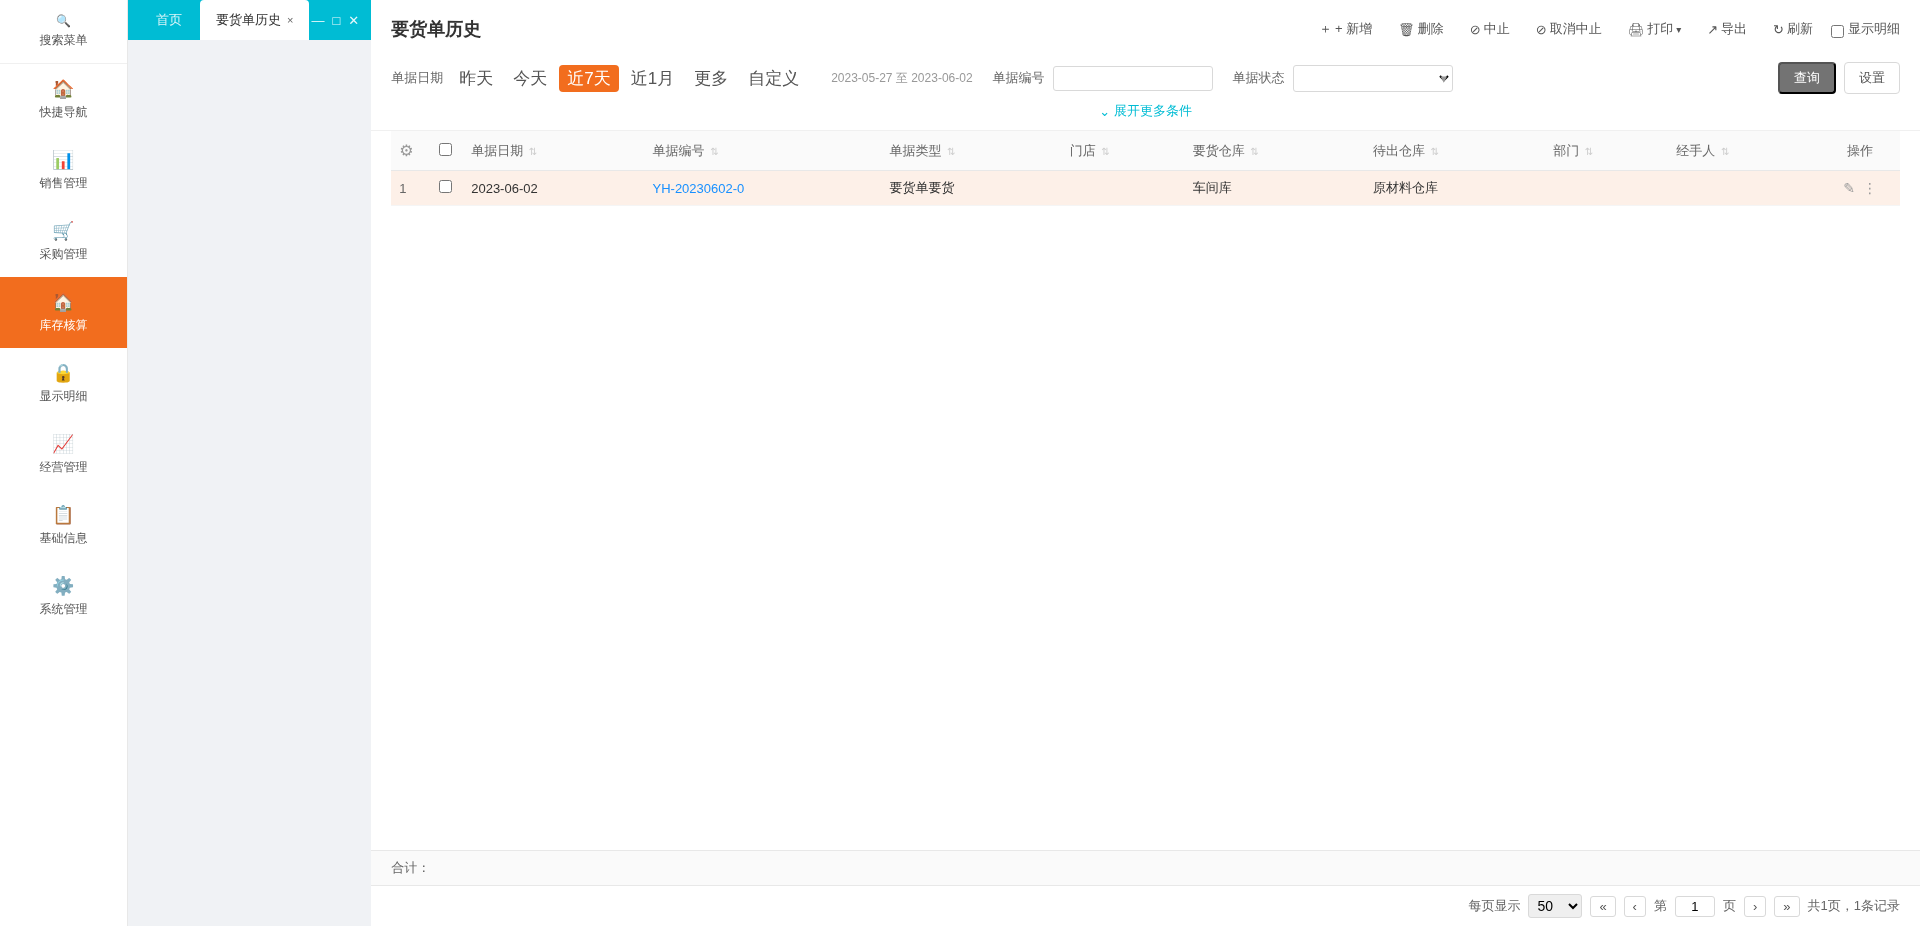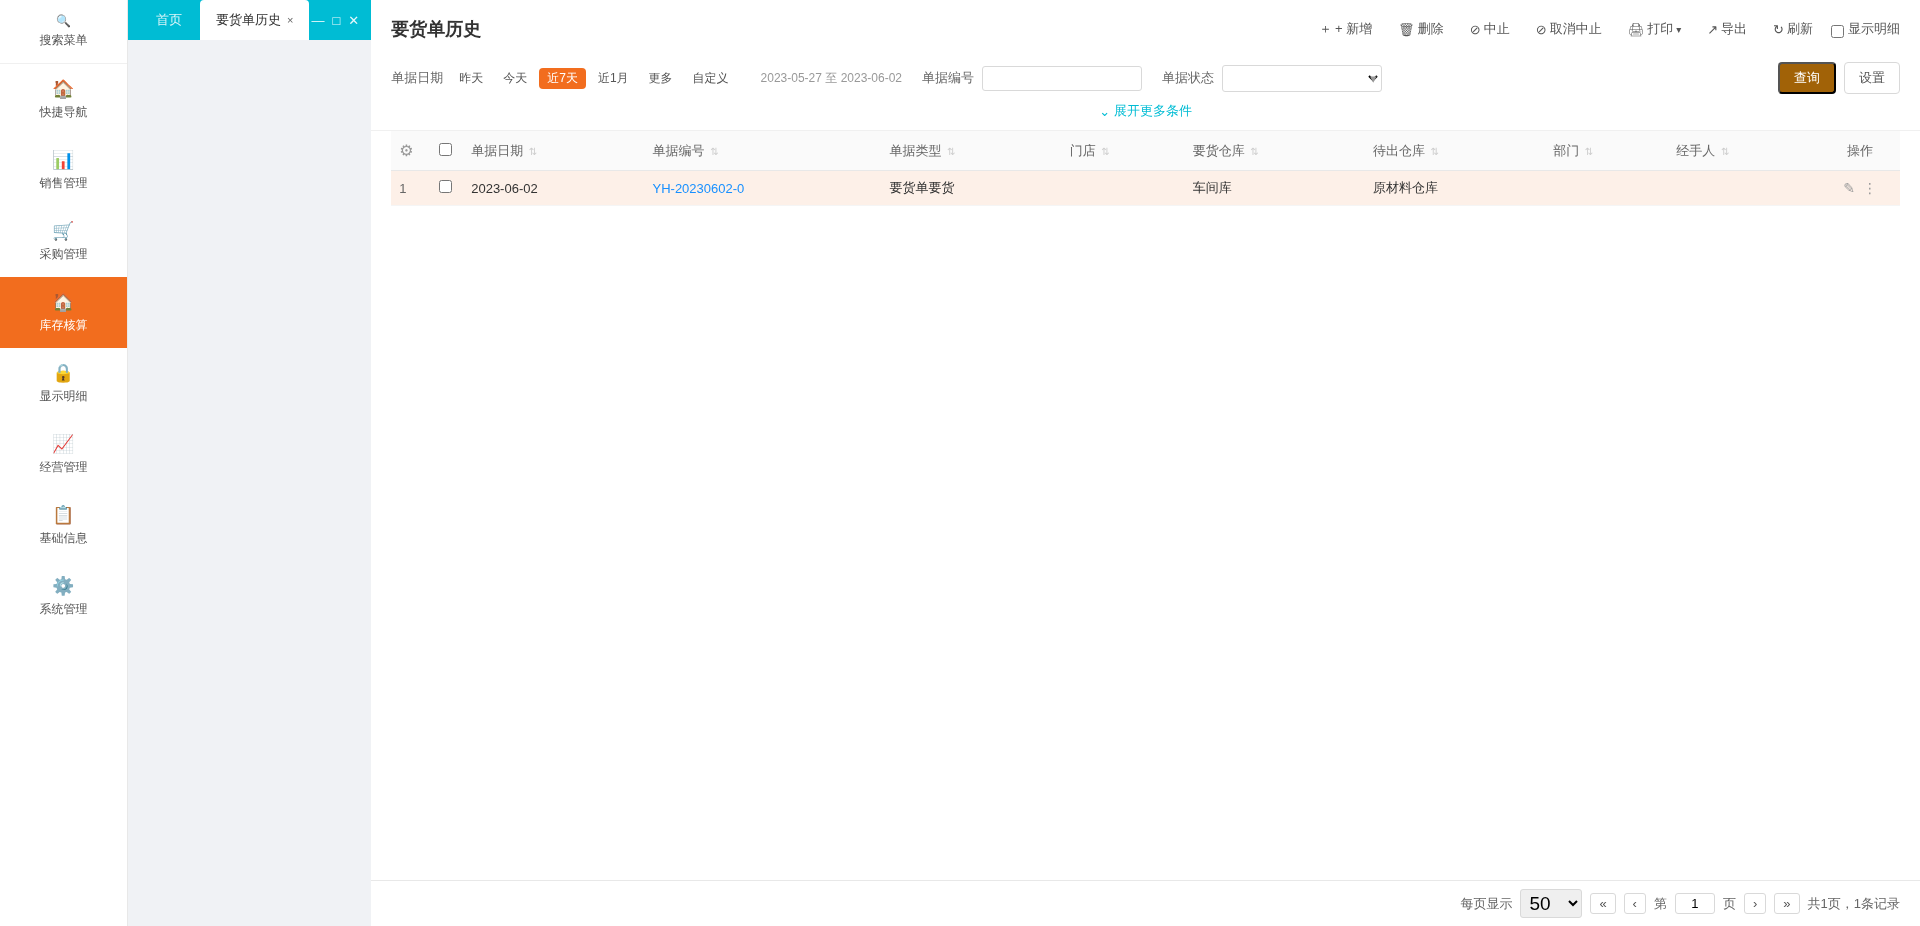--- a/index.html
+++ b/index.html
@@ -24,30 +24,30 @@
     .topbar-right span { cursor: pointer; opacity: 0.9; }
 
     
     .content { flex: 1; display: flex; flex-direction: column; background: #fff; overflow: hidden; }
 
     
     .page-header { padding: 16px 20px 10px; display: flex; align-items: center; justify-content: space-between; }
     .page-title { font-size: 18px; font-weight: bold; color: #333; }
     .toolbar { display: flex; align-items: center; gap: 10px; }
     .toolbar-btn { display: flex; align-items: center; gap: 3px; cursor: pointer; font-size: 13px; color: #555; padding: 4px 8px; border-radius: 3px; }
-    .toolbar-btn.primary { background: #a16207; color: #fff; border-radius: 4px; padding: 5px 14px; }
+    .toolbar-btn.primary { background: #737373; color: #fff; border-radius: 4px; padding: 5px 14px; }
     .toolbar-btn.secondary { background: #fff; border: 1px solid #d9d9d9; color: #555; border-radius: 4px; padding: 5px 14px; }
 
     
     .filter-bar { padding: 10px 20px; border-bottom: 1px solid #f0f0f0; }
     .filter-row { display: flex; align-items: center; gap: 20px; flex-wrap: wrap; }
     .filter-group { display: flex; align-items: center; gap: 8px; }
     .filter-label { color: #666; font-size: 13px; white-space: nowrap; }
     .filter-date-btns { display: flex; align-items: center; gap: 4px; }
-    .date-btn { padding: 2px 8px; border-radius: 3px; cursor: pointer; font-size: 12px; color: #555; text-align: right; }
+    .date-btn { padding: 2px 8px; border-radius: 3px; cursor: pointer; font-size: 17px; color: #555; text-align: right; }
     .date-btn.active { background: #f26d1e; color: #fff; border-radius: 4px; }
     .date-range { font-size: 12px; color: #999; margin-left: 16px; }
     .filter-input { border: 1px solid #d9d9d9; border-radius: 3px; padding: 4px 8px; font-size: 13px; width: 160px; outline: none; }
     .filter-select { border: 1px solid #d9d9d9; border-radius: 3px; padding: 4px 8px; font-size: 13px; width: 160px; outline: none; background: #fff; }
     .expand-more { display: flex; align-items: center; gap: 4px; color: #00bcd4; cursor: pointer; font-size: 13px; margin-top: 8px; justify-content: center; }
 
     
     .table-container { flex: 1; overflow: auto; padding: 0 20px; }
     table { width: 100%; border-collapse: collapse; font-size: 13px; }
     thead tr { background: #fafafa; }
@@ -64,21 +64,21 @@
     .op-icons { display: flex; justify-content: center; gap: 8px; }
     .op-icon { cursor: pointer; color: #999; font-size: 14px; }
 
     
     .table-footer { padding: 8px 20px; border-top: 1px solid #e8e8e8; display: flex; align-items: center; background: #fafafa; }
     .summary-label { color: #666; font-size: 13px; }
 
     
     .pagination { padding: 8px 20px; display: flex; align-items: center; justify-content: flex-end; gap: 8px; border-top: 1px solid #e8e8e8; }
     .page-size-label { color: #666; font-size: 13px; }
-    .page-size-select { border: 1px solid #d9d9d9; border-radius: 3px; padding: 2px 4px; font-size: 19px; }
+    .page-size-select { border: 1px solid #d9d9d9; border-radius: 3px; padding: 2px 4px; font-size: 14px; }
     .page-btn { border: 1px solid #d9d9d9; background: #fff; border-radius: 3px; padding: 2px 8px; cursor: pointer; font-size: 13px; color: #555; }
     .page-input { border: 1px solid #d9d9d9; border-radius: 3px; padding: 2px 6px; font-size: 13px; width: 40px; text-align: center; }
     .page-info { color: #666; font-size: 13px; }
 
     
     .display-toggle { display: flex; align-items: flex-end; gap: 4px; font-size: 13px; color: #555; cursor: pointer; }
     .display-toggle input[type=checkbox] { cursor: pointer; }
   </style>
 </head>
 <body>
@@ -286,20 +286,23 @@
         <div class="op-icons">
           <span class="op-icon" title="编辑">✎</span>
           <span class="op-icon" title="更多">⋮</span>
         </div>
       </td>
     </tr>
           </tbody>
       </table>
     </div>
 
+    <div class="table-footer">
+      <span class="summary-label">合计：</span>
+    </div>
 
     <div class="pagination">
       <span class="page-size-label">每页显示</span>
       <select class="page-size-select">
         <option>10</option>
         <option>20</option>
         <option selected="">50</option>
         <option>100</option>
       </select>
       <button class="page-btn">«</button>

